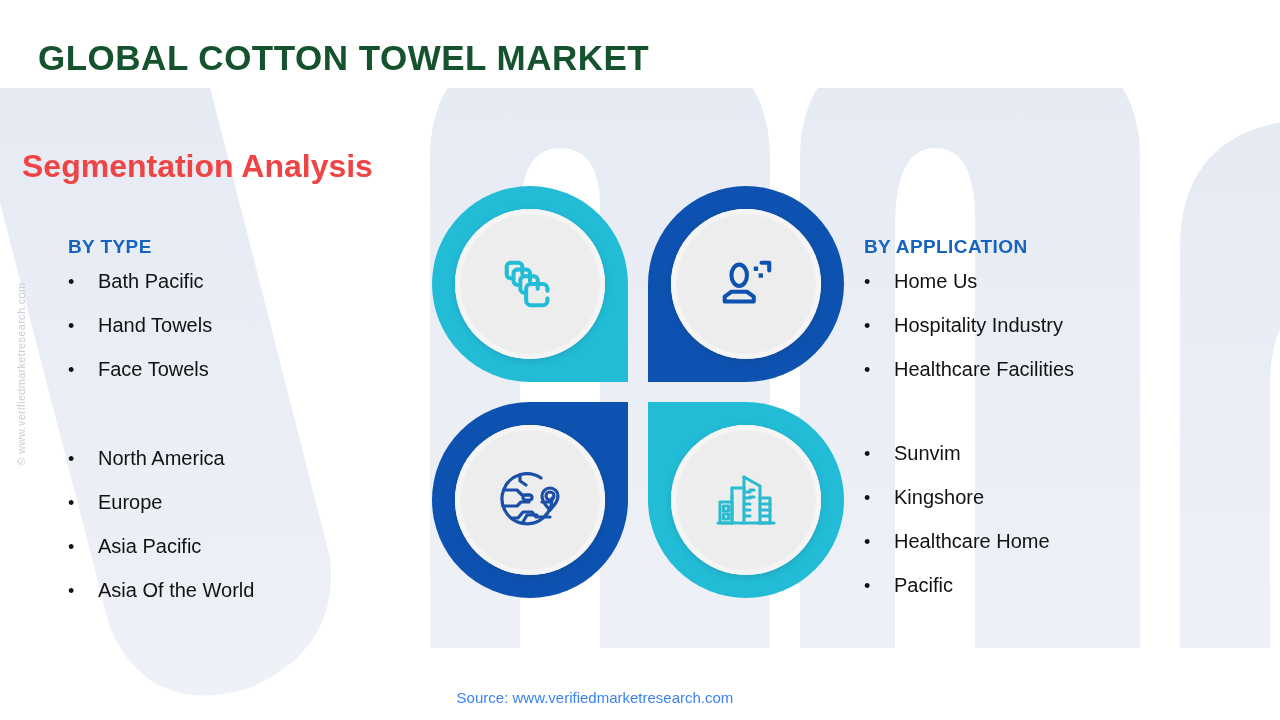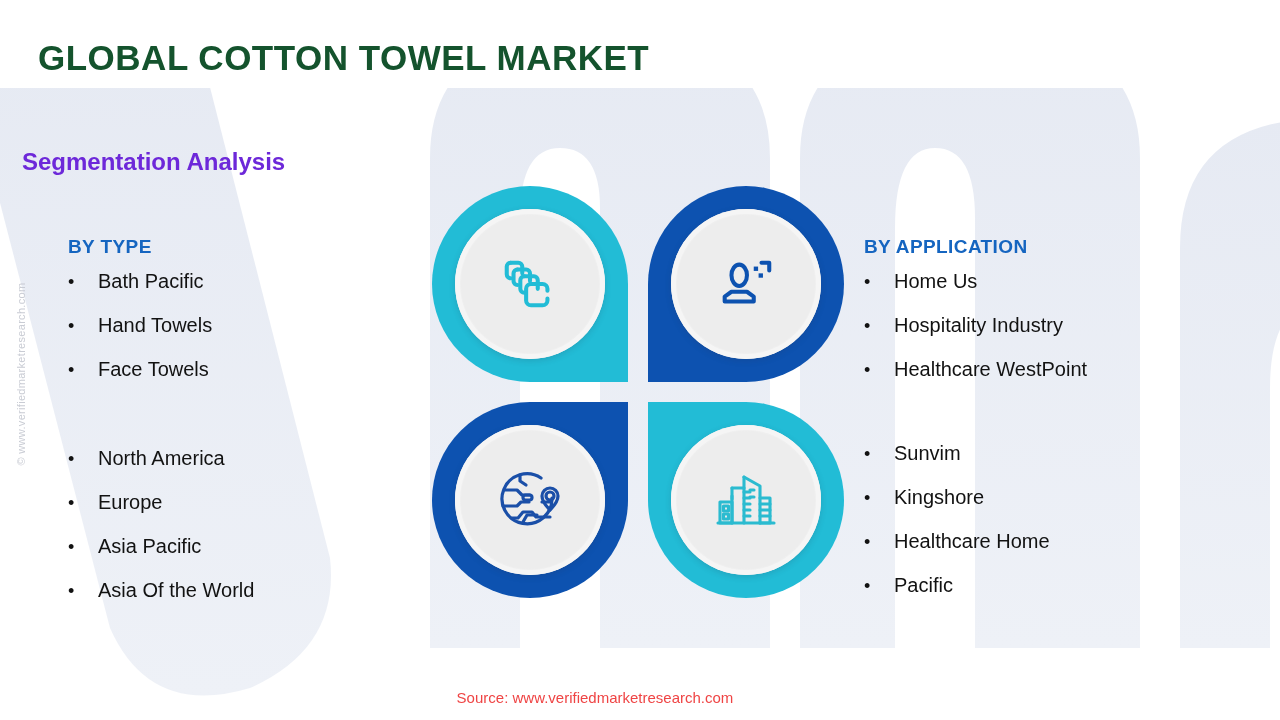--- a/index.html
+++ b/index.html
@@ -87,23 +87,23 @@
     letter-spacing: 0.3px;
     white-space: nowrap;
     z-index: 6;
     text-align: center;
   }
 
   
   .seg-heading {
     position: absolute;
     left: 22px; top: 148px;
-    font-size: 24px;
-    font-weight: bold;
-    color: #6d28d9;
+    font-size: 32px;
+    font-weight: bold;
+    color: #ef4444;
     z-index: 6;
   }
 
   
   .block { position: absolute; z-index: 6; }
   .block-title {
     font-size: 19px;
     font-weight: bold;
     color: #1565C0;
     letter-spacing: 0.4px;
@@ -193,21 +193,21 @@
   .q-br .quad-ring { border-radius: 0 50% 50% 50%; background: #22BCD6; }
 
   
   .source {
     position: absolute;
     left: 0;
     bottom: 14px;
     width: 1190px;
     text-align: center;
     font-size: 15px;
-    color: #ef4444;
+    color: #3b82f6;
     z-index: 6;
   }
 </style>
 </head>
 <body>
 
 <div class="bg-watermark">
   <svg width="1280" height="632" viewBox="0 0 1280 632" xmlns="http://www.w3.org/2000/svg" aria-hidden="true">
     <defs>
       <linearGradient id="wmGrad" x1="0" y1="0" x2="0" y2="1">
@@ -277,21 +277,21 @@
     <li>
         <span class="bullet">•</span>
         <span>Home Us</span>
       </li>
     <li>
         <span class="bullet">•</span>
         <span>Hospitality Industry</span>
       </li>
     <li>
         <span class="bullet">•</span>
-        <span>Healthcare WestPoint</span>
+        <span>Healthcare Facilities</span>
       </li>
   </ul>
 </div>
 
 <div class="block blk-players">
   <ul>
     <li>
         <span class="bullet">•</span>
         <span>Sunvim</span>
       </li>

